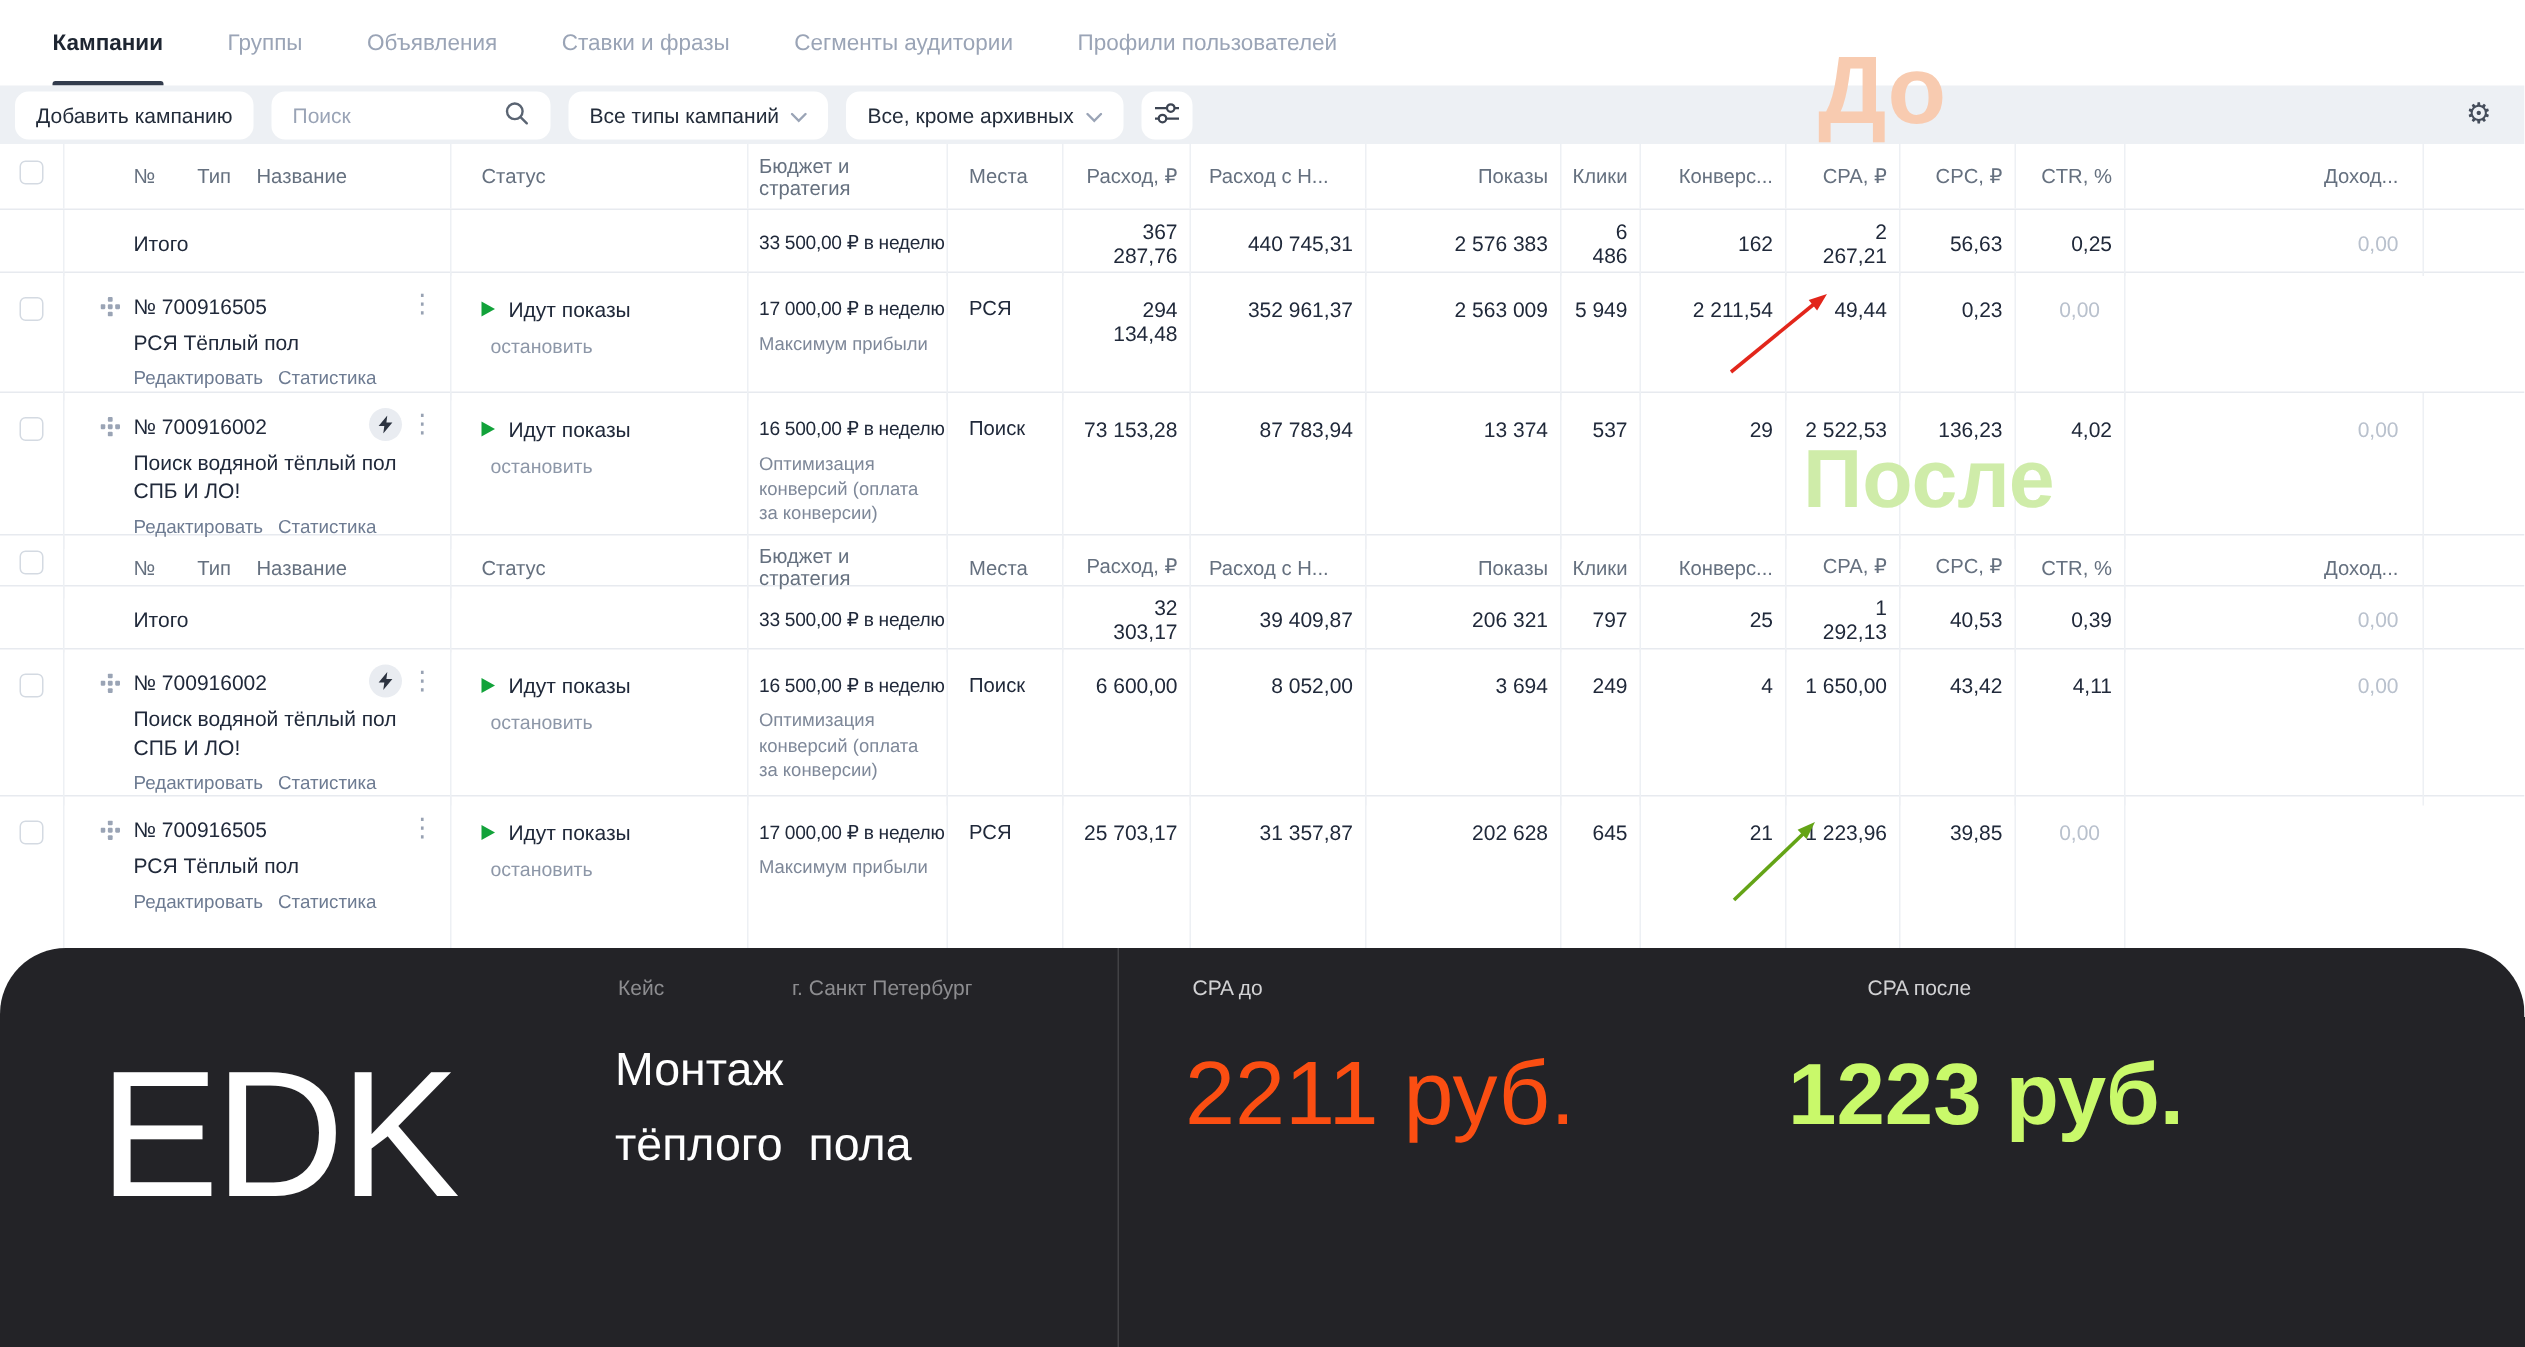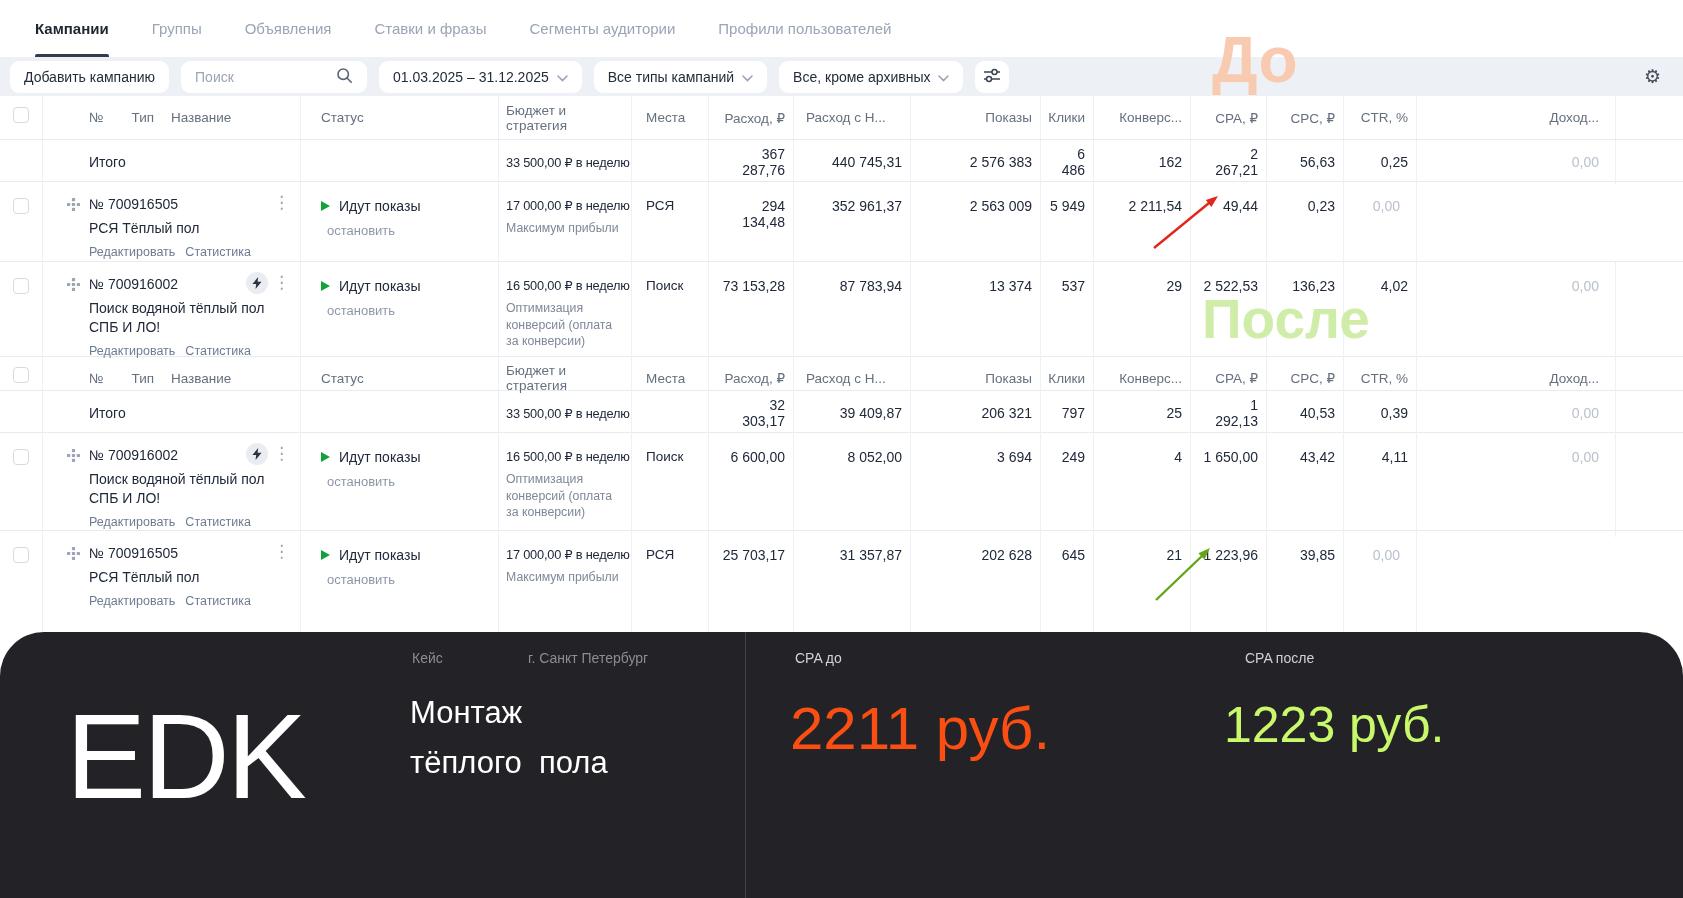--- a/index.html
+++ b/index.html
@@ -67,21 +67,21 @@
   
   .footer { position:absolute; left:0; right:0; top:632px; height:266px; background:#232327; border-radius:44px 44px 0 0; z-index:10; }
   .f-divider { position:absolute; left:745px; top:0; bottom:0; width:1px; background:rgba(255,255,255,0.14); }
   .f-logo { position:absolute; left:66px; top:28px; font-size:120px; font-weight:400; color:#fff; letter-spacing:-3px; line-height:1.6; }
   .f-case { position:absolute; left:412px; top:18px; font-size:14px; color:#8d8d90; }
   .f-city { position:absolute; left:528px; top:18px; font-size:14px; color:#8d8d90; }
   .f-service { position:absolute; left:410px; top:56px; font-size:31px; color:#fff; line-height:1.6; white-space:pre-wrap; }
   .f-lab1 { position:absolute; left:795px; top:18px; font-size:14px; color:#d2d2d4; }
   .f-val1 { position:absolute; left:790px; top:62px; font-size:60px; font-weight:400; color:#fb4e12; }
   .f-lab2 { position:absolute; left:1245px; top:18px; font-size:14px; color:#d2d2d4; }
-  .f-val2 { position:absolute; left:1224px; top:64px; font-size:50px; font-weight:400; color:#c9f96a; }
+  .f-val2 { position:absolute; left:1192px; top:64px; font-size:58px; font-weight:700; color:#c9f96a; }
 </style>
 </head>
 <body>
 
 <div class="page">
 
   <div class="tabbar">
     <div class="tab active">Кампании</div>
     <div class="tab">Группы</div>
     <div class="tab">Объявления</div>
@@ -93,26 +93,20 @@
   <div class="toolbar">
     <div class="pill btn">Добавить кампанию</div>
     <div class="pill search-pill">
       <span class="ph">Поиск</span>
       <span>
         <svg width="17" height="17" viewBox="0 0 17 17" fill="none">
             <circle cx="7.2" cy="7.2" r="5.2" stroke="#5a6472" stroke-width="1.6"></circle>
             <line x1="11.2" y1="11.2" x2="15.2" y2="15.2" stroke="#5a6472" stroke-width="1.6" stroke-linecap="round"></line>
           </svg>
       </span>
-    </div>
-    <div class="pill btn">
-      <span>01.03.2025 – 31.12.2025</span>
-      <span><svg width="11" height="7" viewBox="0 0 11 7" fill="none">
-            <polyline points="1,1 5.5,5.5 10,1" stroke="#9aa4b6" stroke-width="1.6" stroke-linecap="round"></polyline>
-          </svg></span>
     </div>
     <div class="pill btn">
       <span>Все типы кампаний</span>
       <span><svg width="11" height="7" viewBox="0 0 11 7" fill="none">
             <polyline points="1,1 5.5,5.5 10,1" stroke="#9aa4b6" stroke-width="1.6" stroke-linecap="round"></polyline>
           </svg></span>
     </div>
     <div class="pill btn">
       <span>Все, кроме архивных</span>
       <span><svg width="11" height="7" viewBox="0 0 11 7" fill="none">

